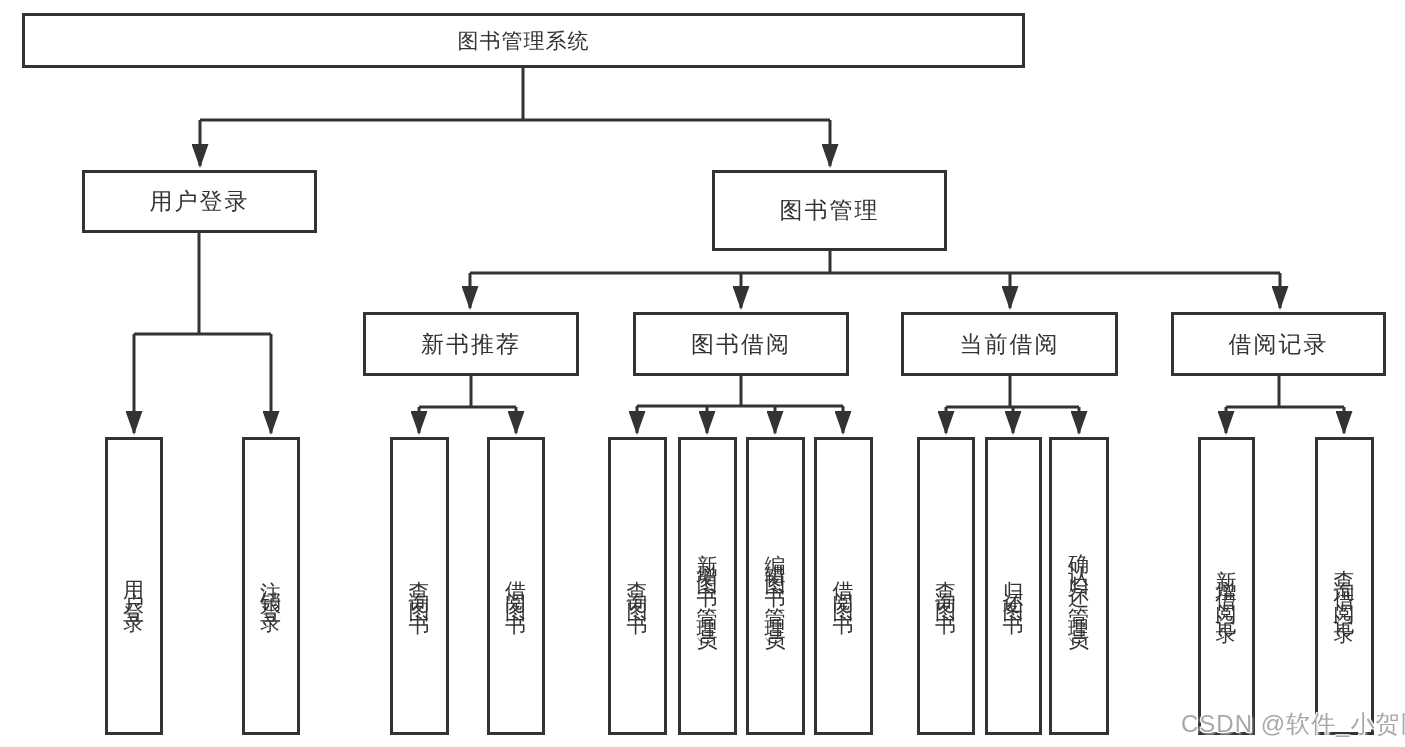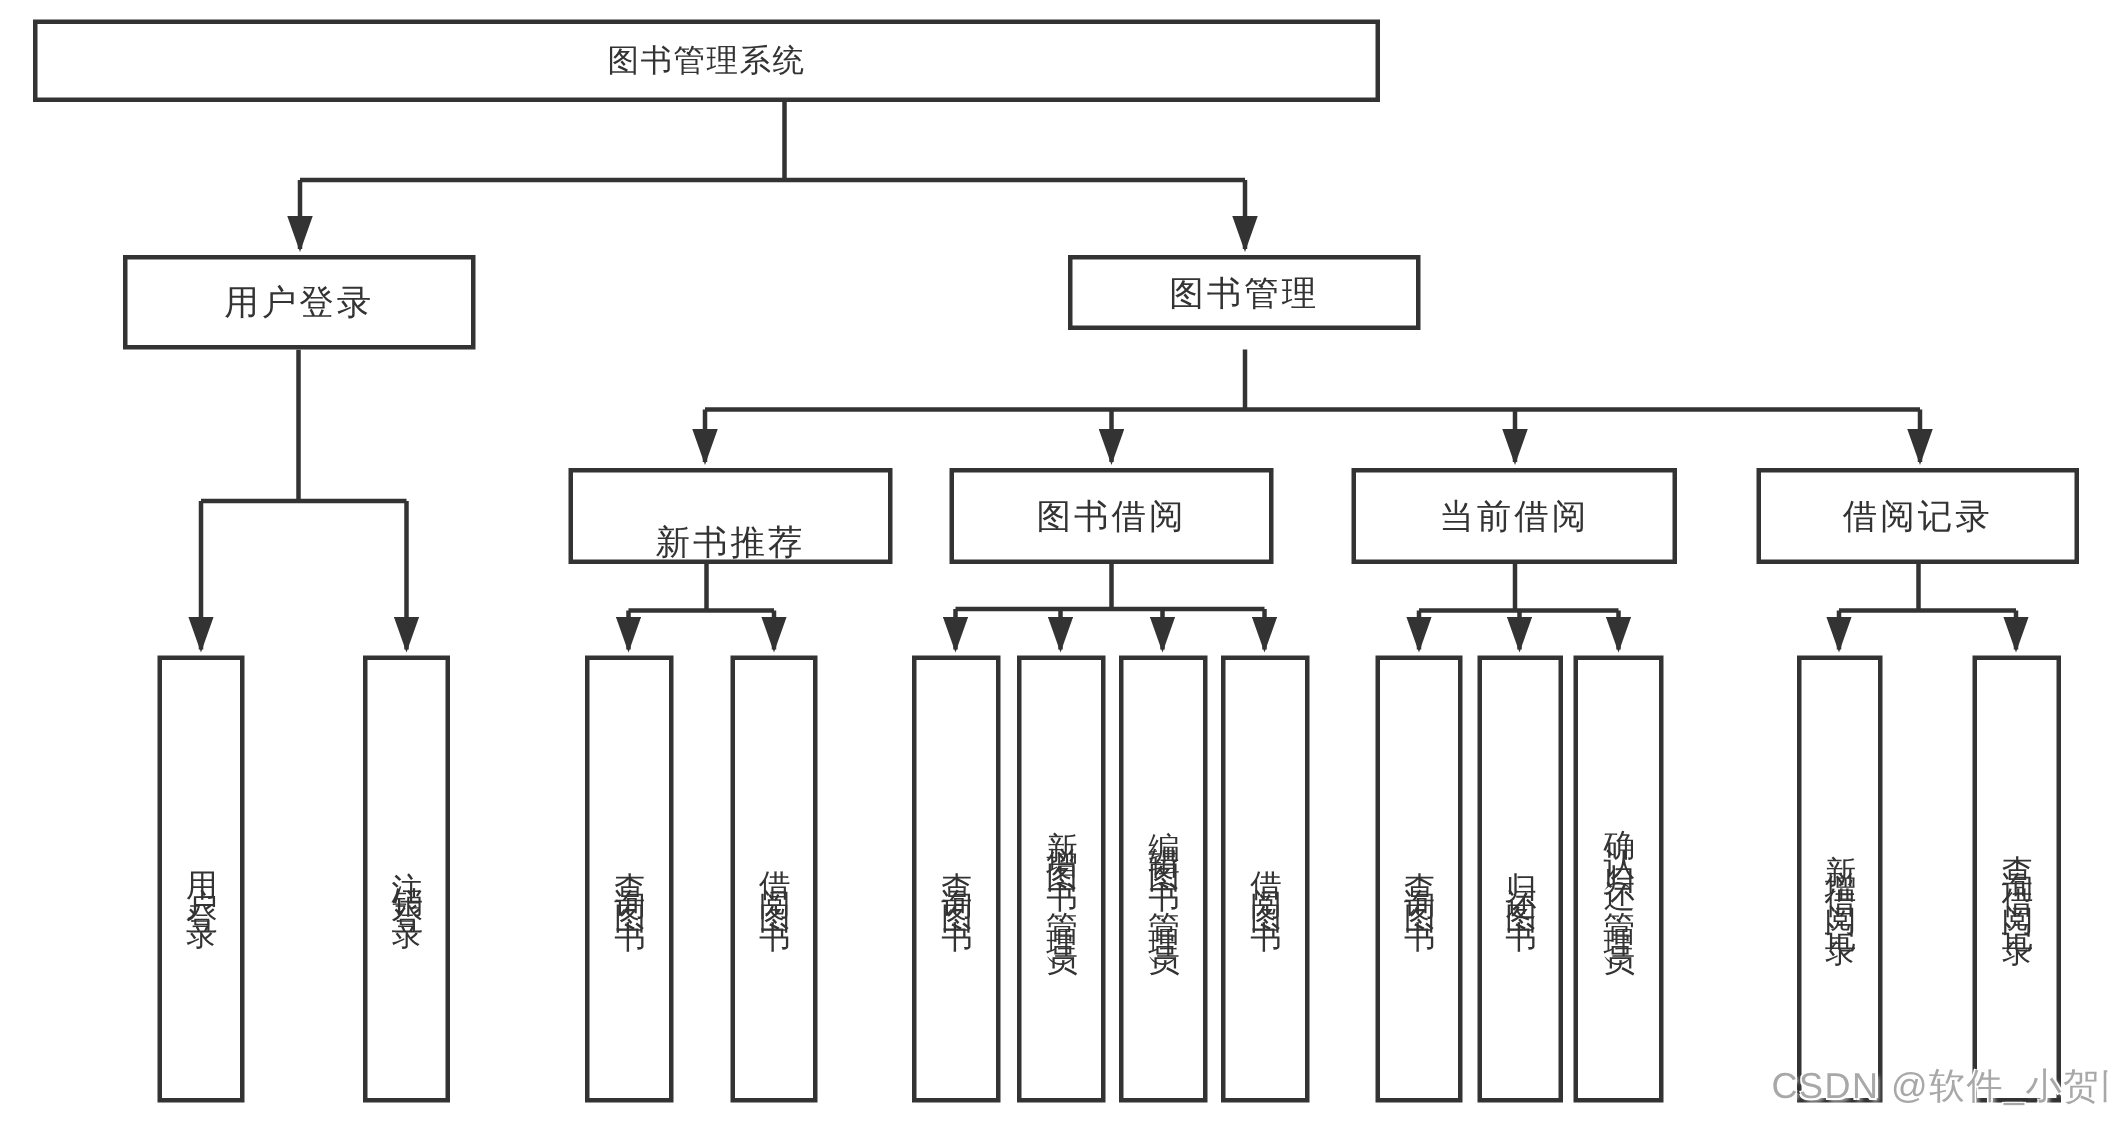--- a/index.html
+++ b/index.html
@@ -114,32 +114,32 @@
     <path d="M946,407 V433" marker-end="url(#arrow)"></path>
     <path d="M1013,407 V433" marker-end="url(#arrow)"></path>
     <path d="M1079,407 V433" marker-end="url(#arrow)"></path>
 
     <path d="M1279,376 V407"></path>
     <path d="M1226,407 H1344"></path>
     <path d="M1226,407 V433" marker-end="url(#arrow)"></path>
     <path d="M1344,407 V433" marker-end="url(#arrow)"></path>
   </svg>
 
-  <div class="node hbox rootbox" style="left:22px; top:13px; width:898px; height:55px;">
+  <div class="node hbox rootbox" style="left:22px; top:13px; width:1003px; height:55px;">
     <span>图书管理系统</span>
   </div>
 
   <div class="node hbox" style="left:82px; top:170px; width:235px; height:63px;">
     <span>用户登录</span>
   </div>
-  <div class="node hbox" style="left:712px; top:170px; width:235px; height:50px;">
+  <div class="node hbox" style="left:712px; top:170px; width:235px; height:81px;">
     <span>图书管理</span>
   </div>
 
-  <div class="node hbox" style="left:379px; top:312px; width:216px; height:64px;align-items:flex-end;">
+  <div class="node hbox" style="left:363px; top:312px; width:216px; height:64px;">
     <span>新书推荐</span>
   </div>
   <div class="node hbox" style="left:901px; top:312px; width:217px; height:64px;">
     <span>当前借阅</span>
   </div>
   <div class="node hbox" style="left:633px; top:312px; width:216px; height:64px;">
     <span>图书借阅</span>
   </div>
   <div class="node hbox" style="left:1171px; top:312px; width:215px; height:64px;">
     <span>借阅记录</span>

